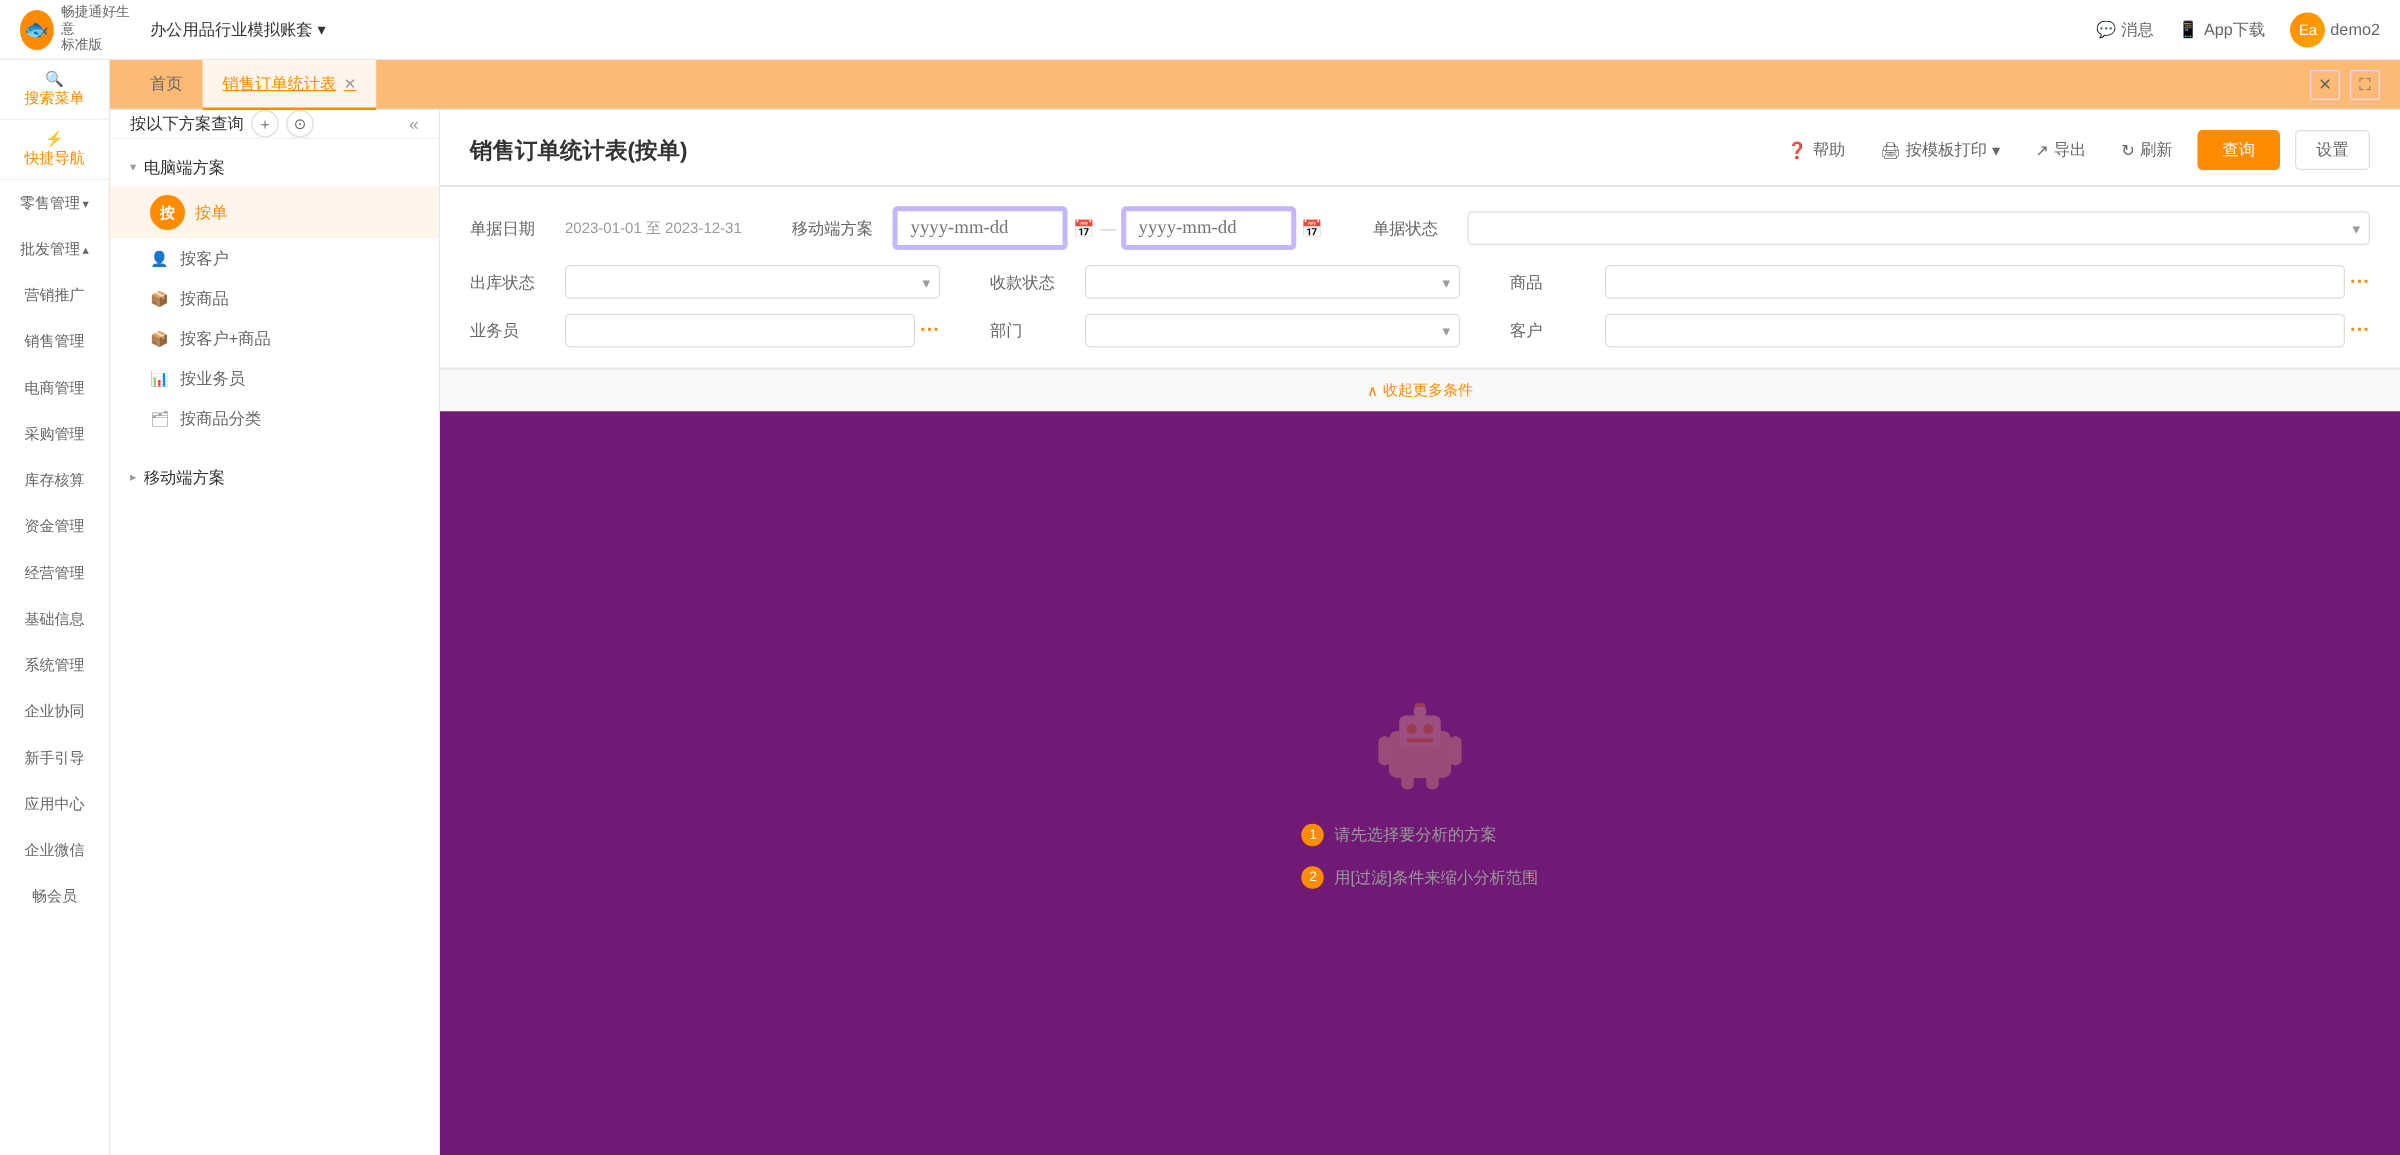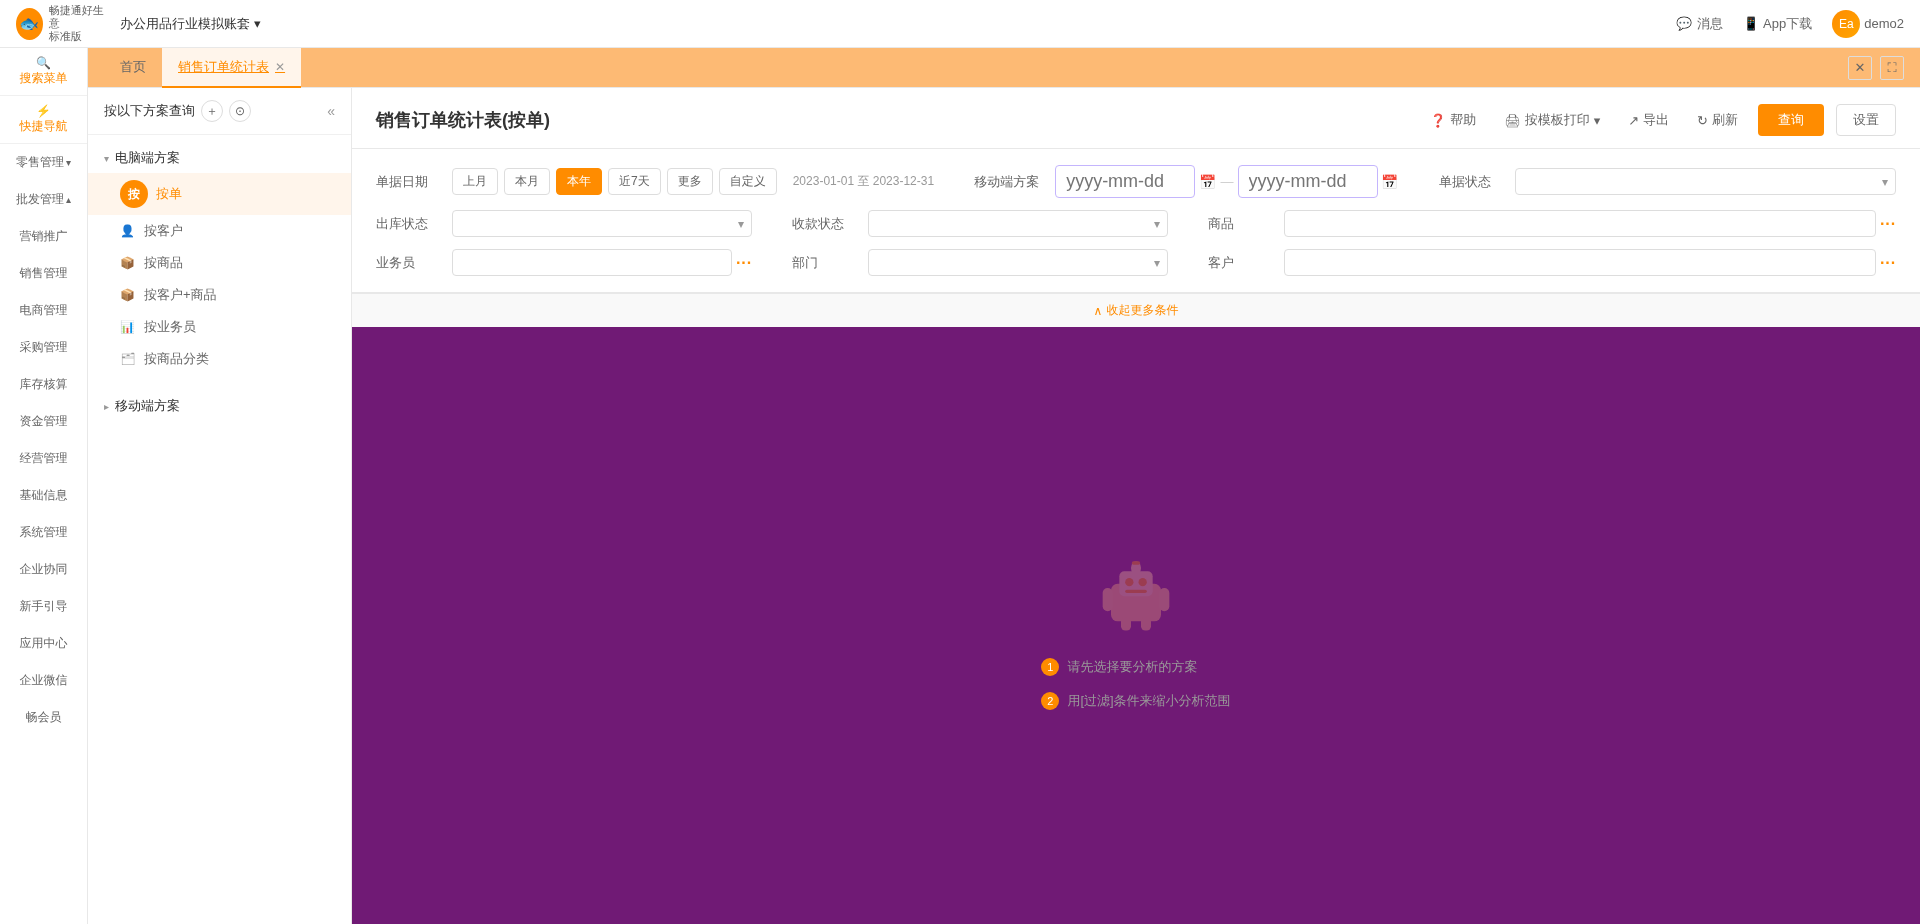--- a/index.html
+++ b/index.html
@@ -176,21 +176,21 @@
 
     
     .left-panel {
       width: 264px;
       background: #fff;
       border-right: 1px solid #e8e8e8;
       flex-shrink: 0;
       overflow-y: auto;
     }
     .left-panel-header {
-      padding: 12px 16px;
+      padding: 0 16px;
       display: flex;
       align-items: center;
       gap: 6px;
       border-bottom: 1px solid #f0f0f0;
     }
     .left-panel-title { font-size: 13px; color: #333; font-weight: 500; }
     .panel-icon-btn {
       width: 22px;
       height: 22px;
       border: 1px solid #ddd;
@@ -344,27 +344,28 @@
       border-color: #ff8c00;
       color: white;
     }
     .date-range-text { font-size: 12px; color: #999; }
     .date-input-group {
       display: flex;
       align-items: center;
       gap: 4px;
     }
     .date-input {
-      border: 1px solid #c4b5fd;
+      border: 4px solid #c4b5fd;
       border-radius: 4px;
       padding: 5px 10px;
-      font-size: 18px;
+      font-size: 15px;
       color: #999;
       width: 140px;
       outline: none;
+      font-family: Liberation Serif, serif;
     }
     .date-icon { color: #ff8c00; font-size: 14px; cursor: pointer; }
     .select-field {
       border: 1px solid #ddd;
       border-radius: 4px;
       padding: 5px 30px 5px 10px;
       font-size: 13px;
       color: #333;
       background: #fff;
       outline: none;
@@ -634,28 +635,20 @@
           <button class="btn-primary">查询</button>
           <button class="btn-secondary">设置</button>
         </div>
       </div>
 
       <div class="filter-area">
 
         <div class="filter-row">
 
           <span class="filter-label">单据日期</span>
-          <div class="date-filter-group">
-            <button class="date-btn">上月</button>
-            <button class="date-btn">本月</button>
-            <button class="date-btn active">本年</button>
-            <button class="date-btn">近7天</button>
-            <button class="date-btn">更多</button>
-            <button class="date-btn">自定义</button>
-          </div>
           <span class="date-range-text">2023-01-01 至 2023-12-31</span>
 
           <span class="filter-label" style="margin-left:24px;">移动端方案</span>
           <div class="date-input-group">
             <input type="text" class="date-input" placeholder="yyyy-mm-dd" style="">
             <span class="date-icon">📅</span>
             <span class="dash">—</span>
             <input type="text" class="date-input" placeholder="yyyy-mm-dd" style="">
             <span class="date-icon">📅</span>
           </div>

